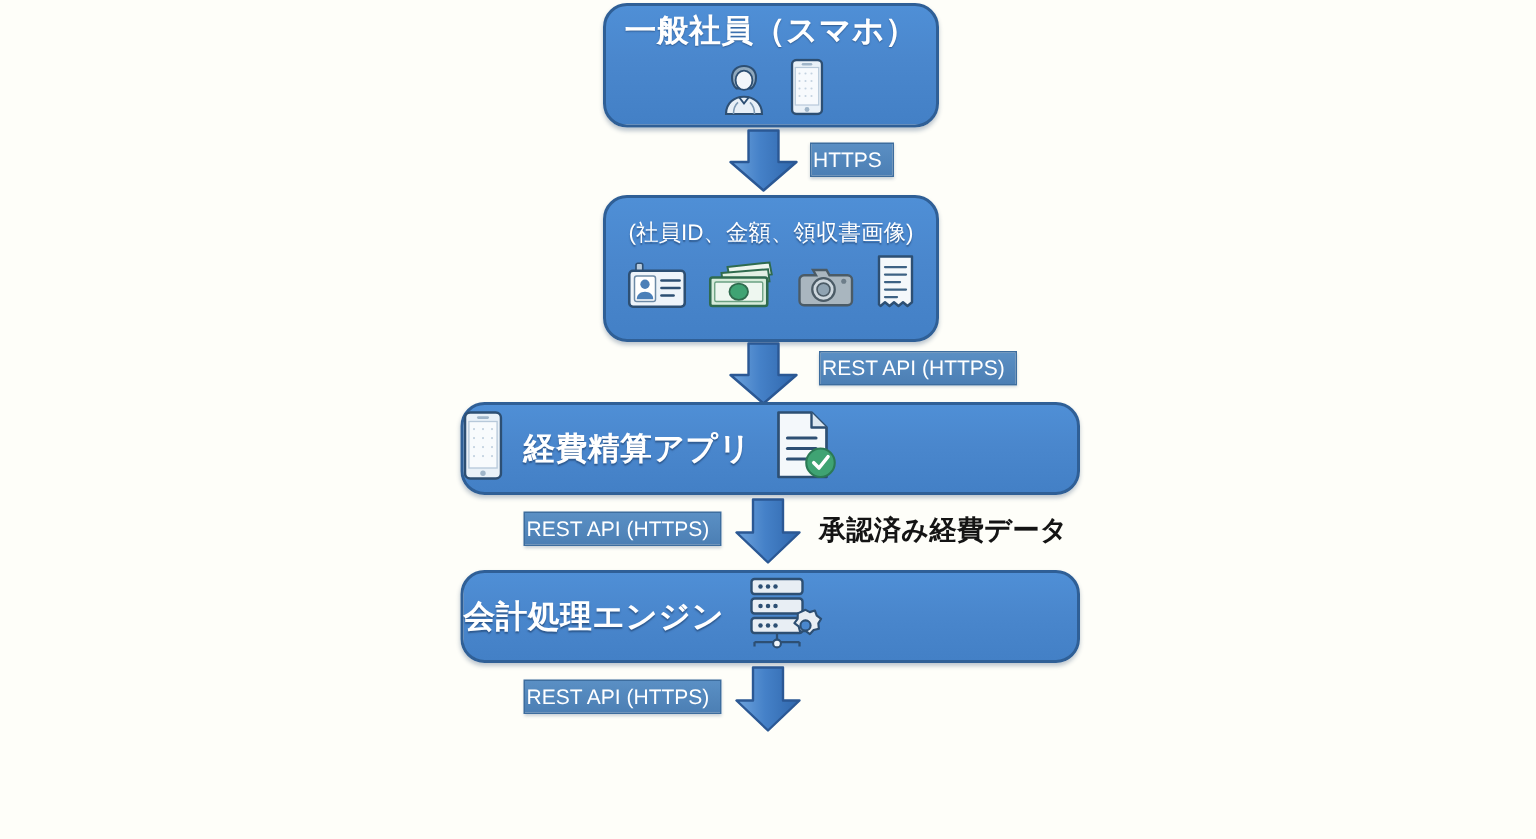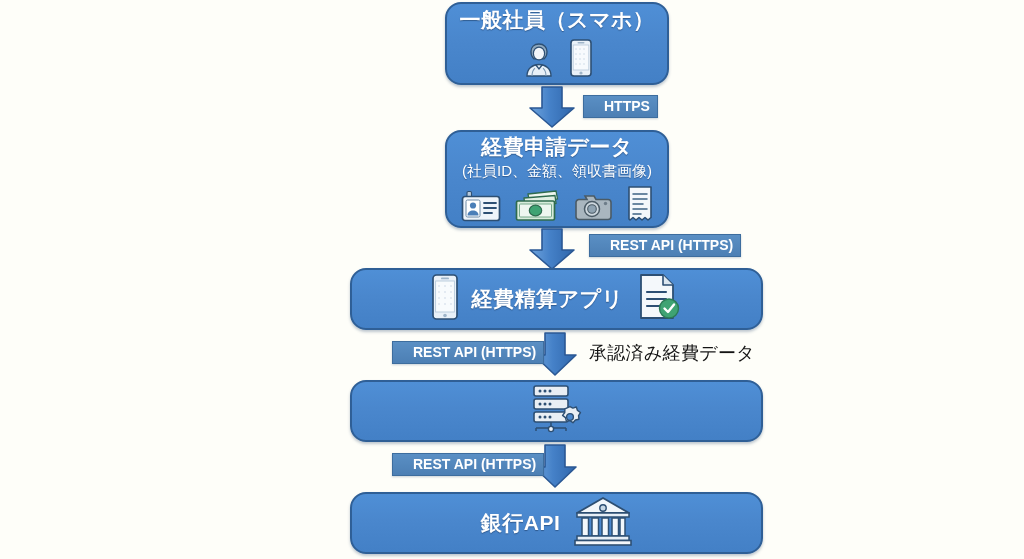--- a/index.html
+++ b/index.html
@@ -13,21 +13,20 @@
   body {
     background: #fefef9;
     font-family: "Liberation Sans", "DejaVu Sans", sans-serif;
     position: relative;
   }
 
   #canvas {
     position: relative;
     width: 816px;
     height: 559px;
-    margin-left: 43px;
   }
 
   
   .node {
     position: absolute;
     border-radius: 16px;
     border: 2px solid #2f5f96;
     background: linear-gradient(180deg, #4f8fd6 0%, #4a87cd 45%, #4380c6 100%);
     box-shadow: 0 2px 3px rgba(40,70,110,0.30);
     display: flex;
@@ -41,21 +40,20 @@
     align-items: center;
     justify-content: center;
     width: 100%;
     height: 100%;
     gap: 2px;
   }
 
   .node-row {
     display: flex;
     align-items: center;
-    justify-content: center;
     gap: 14px;
     width: 100%;
   }
 
   .node-title {
     color: #ffffff;
     font-weight: bold;
     font-size: 21px;
     letter-spacing: 0.5px;
     text-shadow: 0 1px 1px rgba(25,55,95,0.55);
@@ -83,32 +81,32 @@
   .arrow {
     position: absolute;
   }
 
   
   .badge {
     position: absolute;
     background: linear-gradient(180deg, #5a8fc4 0%, #4c7fb4 100%);
     border: 1px solid #3d6d9e;
     color: #ffffff;
-    font-weight: bold;
+    font-weight: normal;
     font-size: 14px;
-    padding: 2px 7px 3px 20px;
+    padding: 2px 7px 3px 1px;
     white-space: nowrap;
     box-shadow: 0 1px 2px rgba(40,70,110,0.25);
     line-height: 1.15;
   }
 
   .plain-label {
     position: absolute;
     color: #141414;
-    font-weight: normal;
+    font-weight: bold;
     font-size: 18px;
     white-space: nowrap;
     letter-spacing: 0.3px;
   }
 
   
   #node-employee   { left: 402px; top: 2px;   width: 224px; height: 83px; }
   #node-expense    { left: 402px; top: 130px; width: 224px; height: 98px; }
   #node-app        { left: 307px; top: 268px; width: 413px; height: 62px; }
   #node-engine     { left: 307px; top: 380px; width: 413px; height: 62px; }
@@ -184,21 +182,20 @@
           <stop offset="100%" stop-color="#2f66ab"></stop>
         </linearGradient>
       </defs>
       <path d="M15 2 H35 V23 H47 L25 42 L3 23 H15 Z" fill="url(#ag1)" stroke="#2b5894" stroke-width="1.6" stroke-linejoin="round"></path>
     </svg>
   </div>
   <div class="badge" id="badge-https">HTTPS</div>
 
   <div class="node" id="node-expense">
     <div class="node-inner">
-      <div class="node-title">経費申請データ</div>
       <div class="node-sub">(社員ID、金額、領収書画像)</div>
       <div class="icon-row">
 
         <span>
           <svg width="40" height="32" viewBox="0 0 40 32">
             <rect x="6" y="1.5" width="4.5" height="6" rx="1.2" fill="#b9cbdc" stroke="#2d4f73" stroke-width="1.1"></rect>
             <rect x="1.5" y="6.5" width="37" height="24" rx="2.5" fill="#eef4fa" stroke="#2d4f73" stroke-width="1.7"></rect>
             <rect x="5" y="10" width="14" height="17" rx="1.5" fill="#ffffff" stroke="#6d8aa6" stroke-width="1"></rect>
             <circle cx="12" cy="15.5" r="3.1" fill="#4b7fb8"></circle>
             <path d="M6.5 25.5c0-3.2 2.5-5 5.5-5s5.5 1.8 5.5 5z" fill="#4b7fb8"></path>
@@ -298,20 +295,21 @@
   <div class="arrow" id="arrow-3">
     <svg width="46" height="46" viewBox="0 0 46 46">
       <path d="M13 2 H33 V24 H44 L23 44 L2 24 H13 Z" fill="url(#ag1)" stroke="#2b5894" stroke-width="1.6" stroke-linejoin="round"></path>
     </svg>
   </div>
   <div class="badge" id="badge-rest-2">REST API (HTTPS)</div>
   <div class="plain-label" id="label-approved">承認済み経費データ</div>
 
   <div class="node" id="node-engine">
     <div class="node-row">
+      <span class="node-title">会計処理エンジン</span>
 
       <span>
         <svg width="54" height="50" viewBox="0 0 54 50">
           <g fill="#e8eef4" stroke="#2d4f73" stroke-width="1.6">
             <rect x="4" y="2" width="34" height="10" rx="2"></rect>
             <rect x="4" y="15" width="34" height="10" rx="2"></rect>
             <rect x="4" y="28" width="34" height="10" rx="2"></rect>
           </g>
           <g fill="#2d4f73">
             <circle cx="10" cy="7" r="1.5"></circle>
@@ -337,36 +335,14 @@
     </div>
   </div>
 
   <div class="arrow" id="arrow-4">
     <svg width="46" height="46" viewBox="0 0 46 46">
       <path d="M13 2 H33 V24 H44 L23 44 L2 24 H13 Z" fill="url(#ag1)" stroke="#2b5894" stroke-width="1.6" stroke-linejoin="round"></path>
     </svg>
   </div>
   <div class="badge" id="badge-rest-3">REST API (HTTPS)</div>
 
-  <div class="node" id="node-bank">
-    <div class="node-row">
-      <span class="node-title">銀行API</span>
-
-      <span>
-        <svg width="58" height="50" viewBox="0 0 58 50">
-          <path d="M29 2 L55 17 H3 Z" fill="#f2f7fb" stroke="#2d4f73" stroke-width="1.8" stroke-linejoin="round"></path>
-          <circle cx="29" cy="12" r="3.2" fill="#c9d9e6" stroke="#2d4f73" stroke-width="1.4"></circle>
-          <rect x="3" y="17" width="52" height="4" fill="#e6eef6" stroke="#2d4f73" stroke-width="1.5"></rect>
-          <g fill="#f2f7fb" stroke="#2d4f73" stroke-width="1.5">
-            <rect x="8" y="22" width="6.5" height="18"></rect>
-            <rect x="18" y="22" width="6.5" height="18"></rect>
-            <rect x="28" y="22" width="6.5" height="18"></rect>
-            <rect x="38" y="22" width="6.5" height="18"></rect>
-            <rect x="46" y="22" width="5" height="18"></rect>
-          </g>
-          <rect x="3" y="40" width="52" height="4.5" fill="#e6eef6" stroke="#2d4f73" stroke-width="1.5"></rect>
-          <rect x="1" y="44.5" width="56" height="4.5" fill="#f2f7fb" stroke="#2d4f73" stroke-width="1.6"></rect>
-        </svg>
-      </span>
-    </div>
-  </div>
 
 </div>
 
 </body></html>

